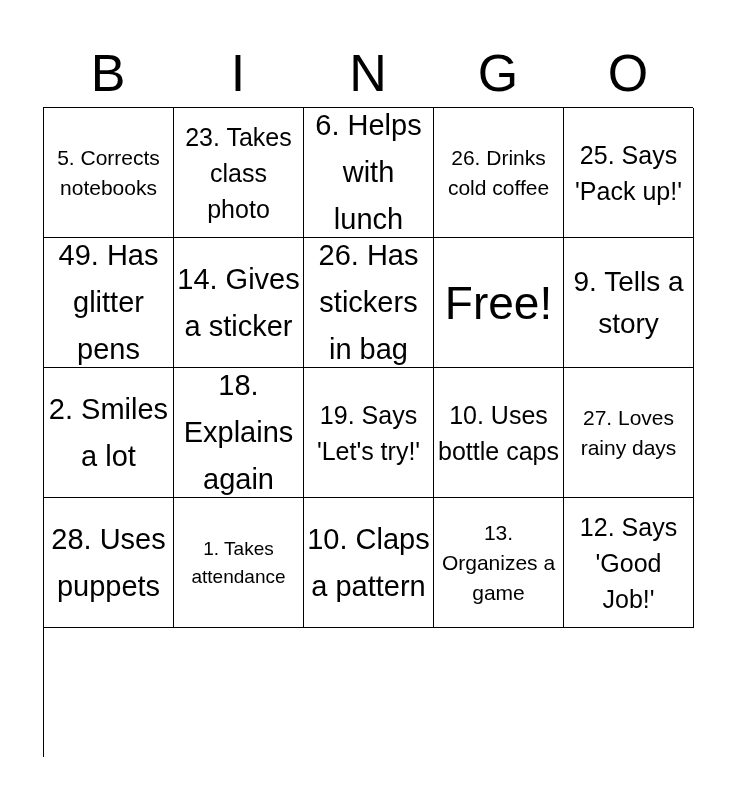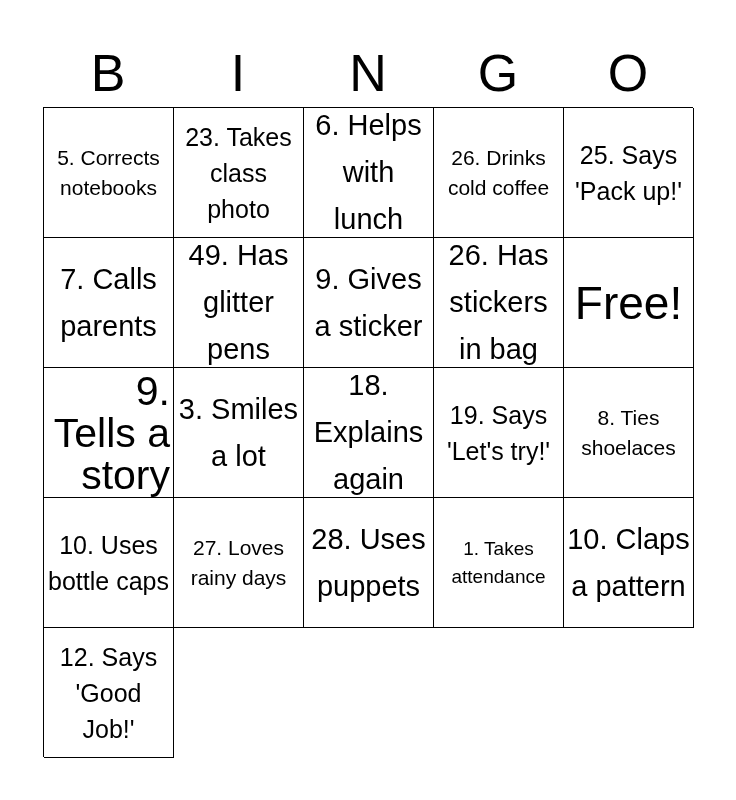--- a/index.html
+++ b/index.html
@@ -52,21 +52,21 @@
       justify-content: center;
       text-align: center;
       padding: 2px 3px;
       overflow: hidden;
       word-wrap: break-word;
     }
     .cell span { display: block; }
     .fs-s { font-size: 21px; line-height: 30px; }
     .fs-m { font-size: 25px; line-height: 36px; text-align: center; }
     .fs-l { font-size: 29px; line-height: 47px; }
-    .fs-xl { font-size: 41px; line-height: 42px; text-align: right; }
+    .fs-xl { font-size: 28px; line-height: 42px; }
     .fs-free { font-size: 46px; line-height: 50px; }
     .fs-xs { font-size: 19px; line-height: 28px; justify-content: center; }
   </style>
 </head>
 <body>
 
 <div class="header">
   <div class="header-letter">B</div>
   <div class="header-letter">I</div>
   <div class="header-letter">N</div>
@@ -84,60 +84,57 @@
     <div class="cell fs-l">
       <span>6. Helps with lunch</span>
     </div>
     <div class="cell fs-s">
       <span>26. Drinks cold coffee</span>
     </div>
     <div class="cell fs-m">
       <span>25. Says 'Pack up!'</span>
     </div>
     <div class="cell fs-l">
-      <span>7. Calls parents</span>
-    </div>
-    <div class="cell fs-l">
       <span>49. Has glitter pens</span>
     </div>
     <div class="cell fs-l">
-      <span>9. Gives a sticker</span>
+      <span>14. Gives a sticker</span>
     </div>
     <div class="cell fs-l">
       <span>26. Has stickers in bag</span>
     </div>
     <div class="cell fs-free">
       <span>Free!</span>
     </div>
     <div class="cell fs-xl">
       <span>9. Tells a story</span>
     </div>
     <div class="cell fs-l">
-      <span>3. Smiles a lot</span>
+      <span>2. Smiles a lot</span>
     </div>
     <div class="cell fs-l">
       <span>18. Explains again</span>
     </div>
     <div class="cell fs-m">
       <span>19. Says 'Let's try!'</span>
-    </div>
-    <div class="cell fs-s">
-      <span>8. Ties shoelaces</span>
     </div>
     <div class="cell fs-m">
       <span>10. Uses bottle caps</span>
     </div>
     <div class="cell fs-s">
       <span>27. Loves rainy days</span>
     </div>
     <div class="cell fs-l">
       <span>28. Uses puppets</span>
     </div>
     <div class="cell fs-xs">
       <span>1. Takes attendance</span>
     </div>
     <div class="cell fs-l">
       <span>10. Claps a pattern</span>
     </div>
+    <div class="cell fs-s">
+      <span>13. Organizes a game</span>
+    </div>
     <div class="cell fs-m">
       <span>12. Says 'Good Job!'</span>
     </div>
   </div>
 
 </body></html>

